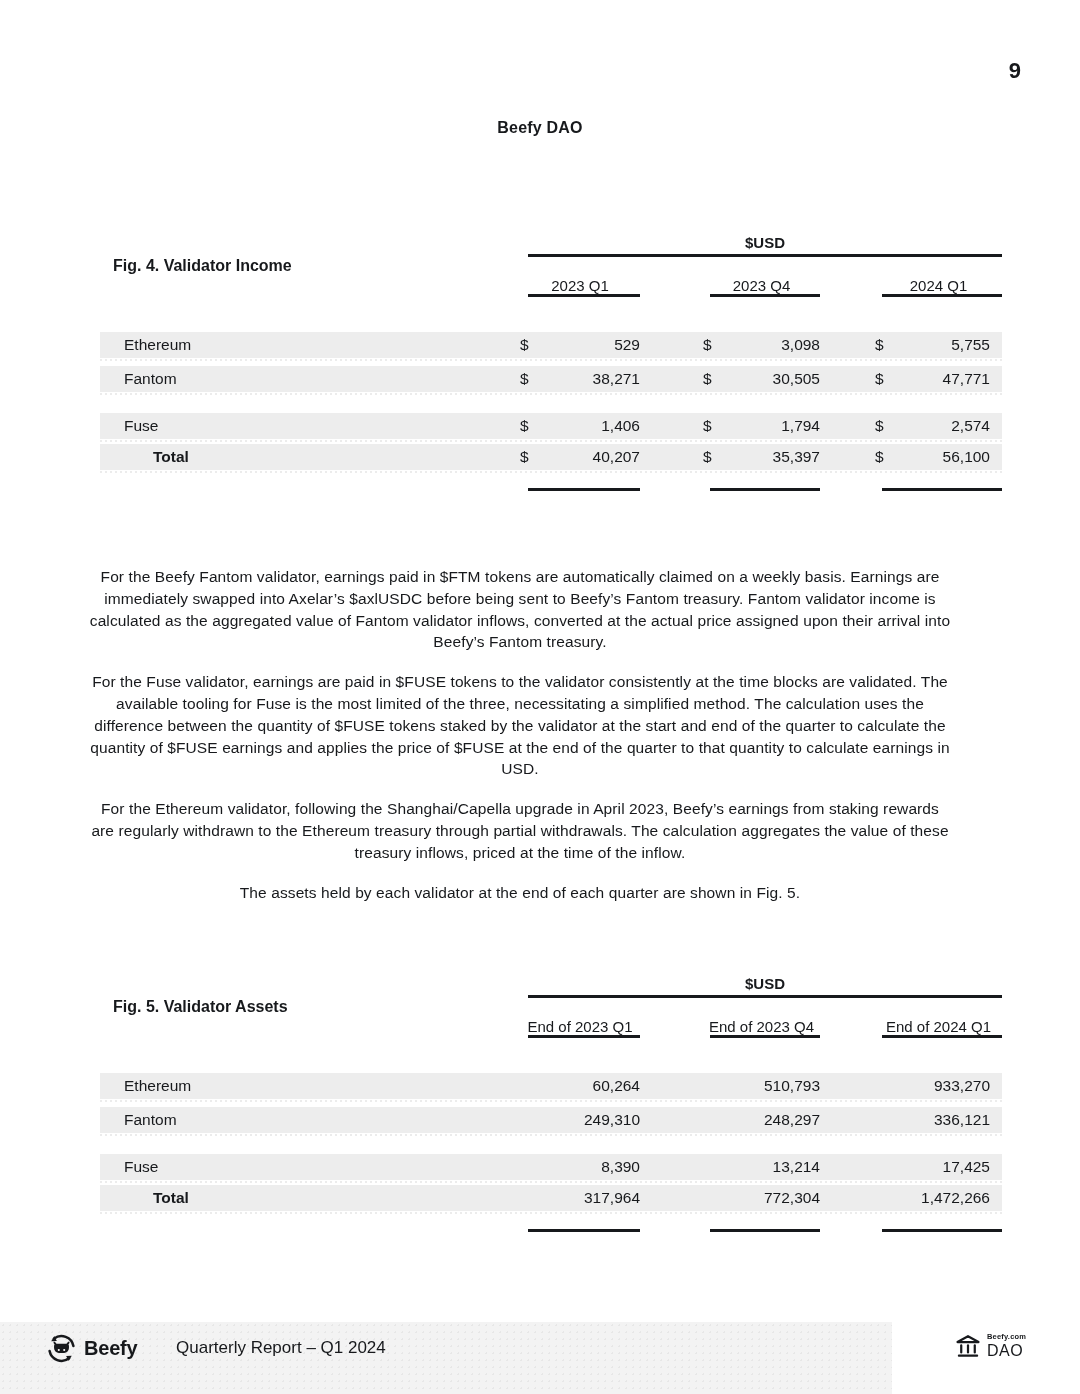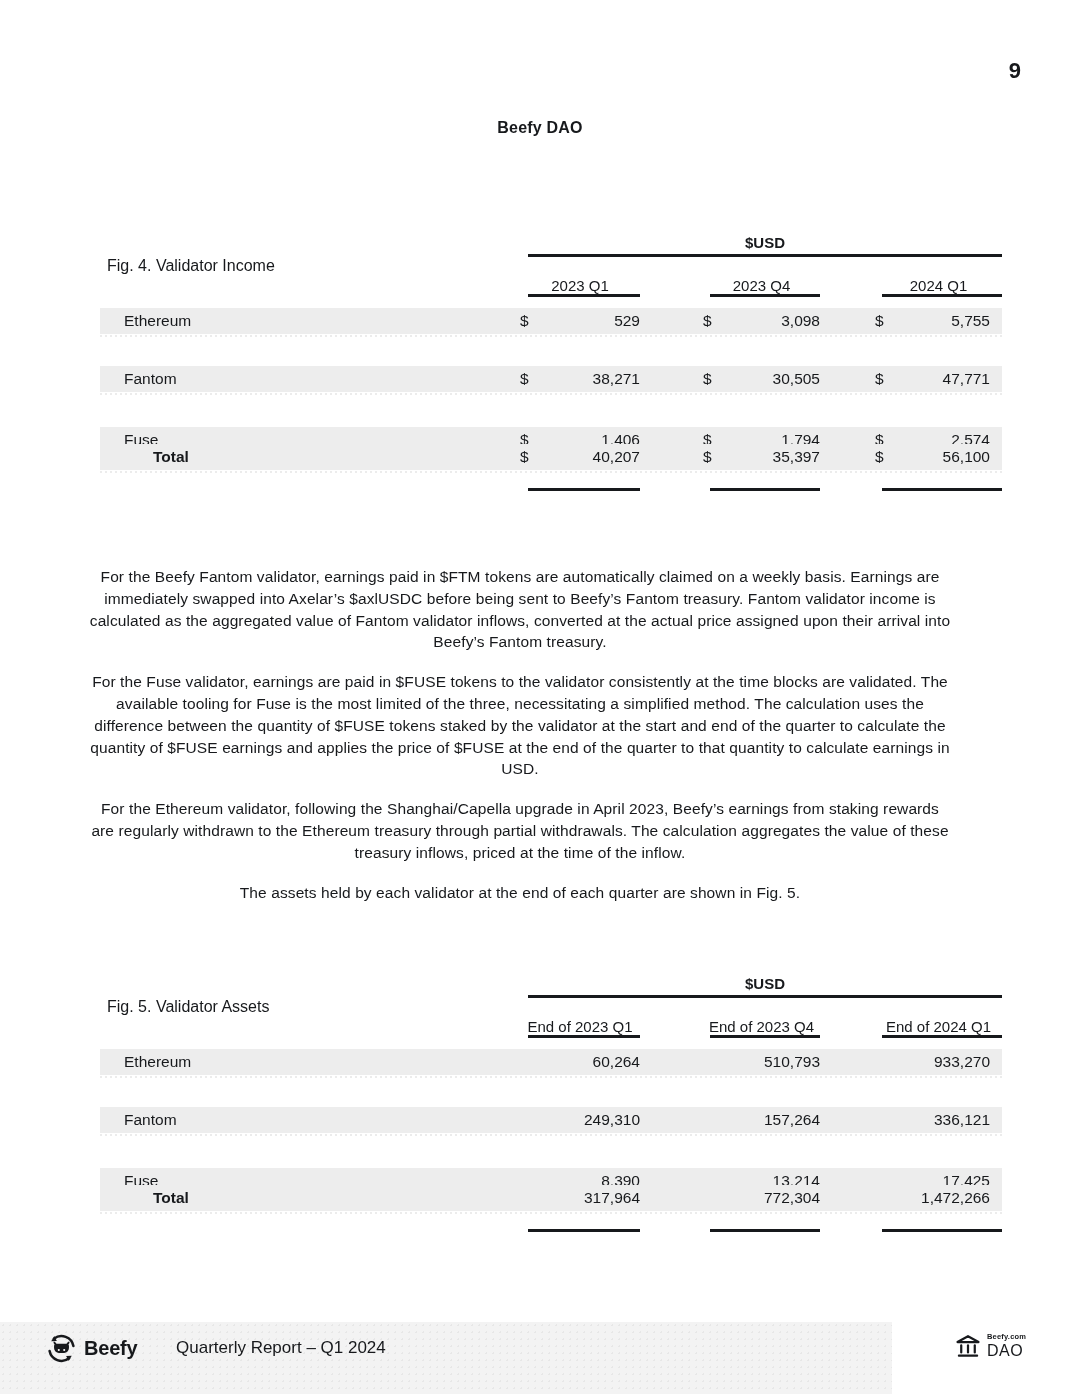--- a/index.html
+++ b/index.html
@@ -13,40 +13,40 @@
 
   
   .page-number { position:absolute; top:58px; right:59px; font-size:22px; font-weight:700; }
   .doc-header  { position:absolute; top:119px; left:0; width:100%; text-align:center;
                  font-size:16px; font-weight:700; letter-spacing:.2px; }
 
   
   .fintable { position:absolute; left:100px; width:902px; height:282px; }
   .usd-label { position:absolute; top:2px; left:428px; width:474px; text-align:center;
                font-size:15px; font-weight:700; }
-  .figtitle  { position:absolute; top:25px; left:7px; font-size:16px; font-weight:400; }
+  .figtitle  { position:absolute; top:25px; left:13px; font-size:16px; font-weight:700; }
   .colhead   { position:absolute; top:45px; text-align:center; font-size:15px; font-weight:400; }
   .ch1 { left:420px; width:120px; }
   .ch2 { left:603px; width:117px; }
   .ch3 { left:775px; width:127px; }
 
   .rule { position:absolute; height:3px; background:#17191c; }
   .usd-rule { left:428px; top:22px; width:474px; }
   .ru1 { left:428px; width:112px; }
   .ru2 { left:610px; width:110px; }
   .ru3 { left:782px; width:120px; }
   .y-head   { top:62px; }
   .y-tover  { top:224px; }
   .y-tunder { top:256px; }
 
   .trow { position:absolute; left:0; width:902px; height:26px; background:#ededed;
           font-size:15.5px; }
   .trow::after { content:""; position:absolute; left:0; right:0; bottom:-3px; height:2px;
           background-image:repeating-linear-gradient(90deg,#ececec 0 2px,transparent 2px 5px); }
-  .r1 { top:76px; } .r2 { top:134px; } .r3 { top:181px;margin-top:14px; } .r4 { top:212px; }
+  .r1 { top:100px; } .r2 { top:134px; } .r3 { top:181px; } .r4 { top:212px; }
   .tlbl { position:absolute; left:24px; top:0; line-height:26px; }
   .trow.total-row .tlbl { left:53px; font-weight:700; }
   .cc { position:absolute; top:0; height:26px; display:flex; align-items:center; }
   .cc1 { left:420px; width:120px; }
   .cc2 { left:603px; width:117px; }
   .cc3 { left:775px; width:127px; padding-right:12px; }
   .cur { }
   .val { margin-left:auto; }
 
   
@@ -191,21 +191,21 @@
           <span class="val">933,270</span>
         </span>
     </div>
 
     <div class="trow r2">
       <span class="tlbl">Fantom</span>
       <span class="cc cc1">
           <span class="val">249,310</span>
         </span>
       <span class="cc cc2">
-          <span class="val">157,264</span>
+          <span class="val">248,297</span>
         </span>
       <span class="cc cc3">
           <span class="val">336,121</span>
         </span>
     </div>
 
     <div class="trow r3">
       <span class="tlbl">Fuse</span>
       <span class="cc cc1">
           <span class="val">8,390</span>

